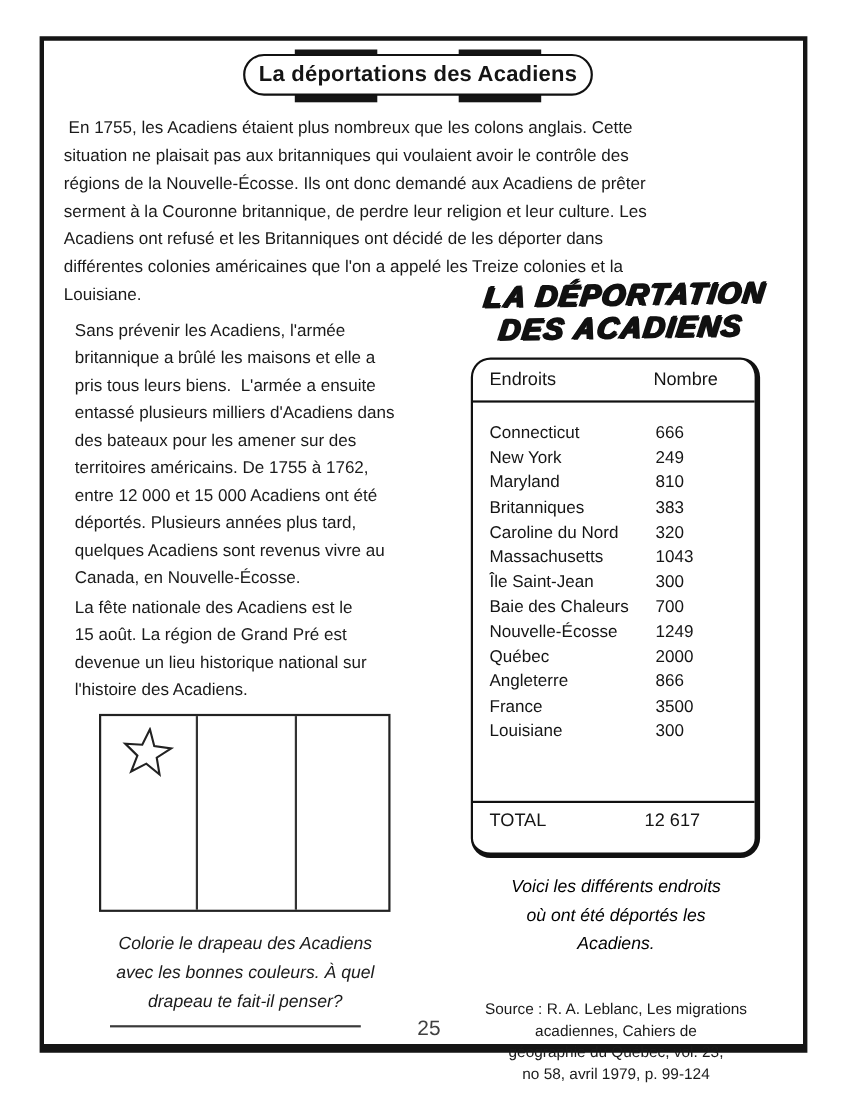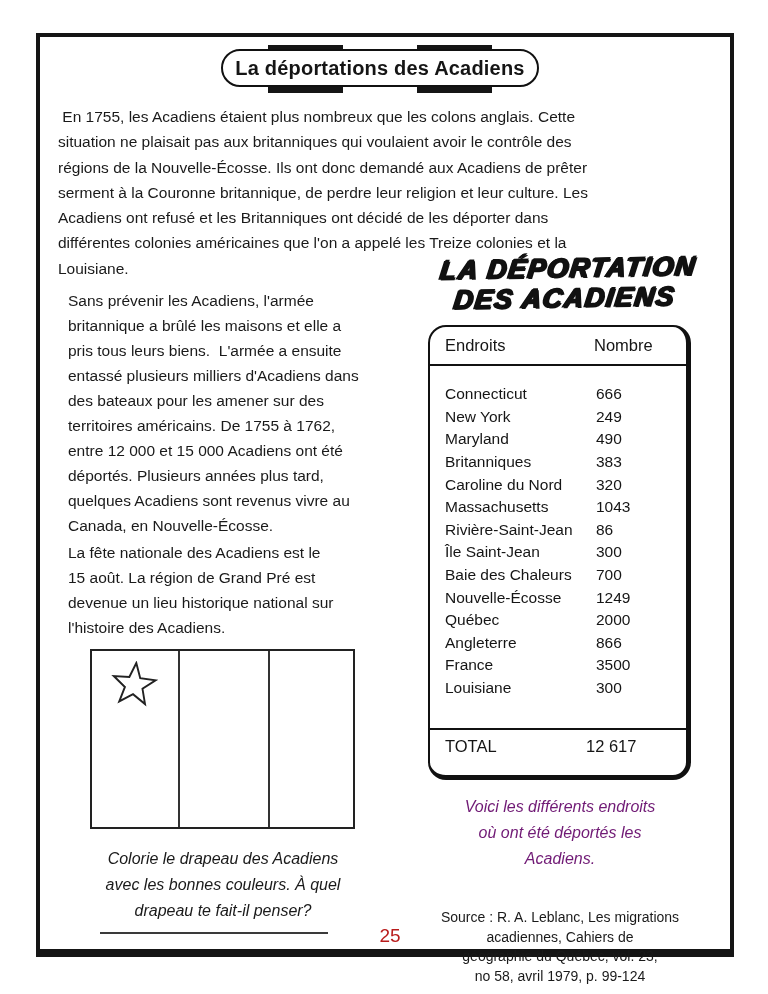--- a/index.html
+++ b/index.html
@@ -38,21 +38,21 @@
   }
   .flag .divider { position:absolute; top:0; width:2px; height:100%; background:#333; }
   .div-1 { left:86px; } .div-2 { left:176px; }
   .flag svg { position:absolute; left:18px; top:10px; transform:rotate(6deg); }
   .flag-caption {
     position:absolute; left:78px; top:846px; width:290px;
     text-align:center; font-style:italic; font-size:16px; line-height:26px;
     white-space:pre-wrap; color:#1a1a1a;
   }
   .answer-line { position:absolute; left:100px; top:932px; width:228px; border-top:2px solid #3a3a3a; }
-  .page-number { position:absolute; left:348px; top:925px; width:84px; text-align:center; font-size:19px; color:#b91c1c; }
+  .page-number { position:absolute; left:348px; top:925px; width:84px; text-align:center; font-size:19px; color:#404040; }
   
   .graffiti {
     position:absolute; left:430px; top:253px; width:272px; text-align:center;
     font-weight:900; font-style:italic; font-size:27px; line-height:30px;
     letter-spacing:1.5px; transform:skewX(-8deg) rotate(-1deg);
     text-shadow:1.6px 1.2px 0 #111, -0.8px 0.6px 0 #111, 0.8px -0.6px 0 #111;
     color:#111;
   }
   .data-table {
     position:absolute; left:428px; top:325px; width:263px; height:455px;
@@ -66,21 +66,21 @@
   .sep-1 { top:37px; } .sep-2 { top:401px; }
   .tbl-rows { position:absolute; top:56px; left:15px; right:12px; }
   .tbl-row { display:flex; height:22.6px; align-items:center; font-size:15.5px; }
   .tbl-row .place { flex:1; }
   .tbl-row .num { width:78px; }
   .tbl-total { position:absolute; top:410px; left:15px; right:12px; display:flex; font-size:16.5px; }
   .tbl-total .t-label { flex:1; }
   .tbl-total .t-value { width:88px; }
   .table-caption {
     position:absolute; left:425px; top:794px; width:270px; text-align:center;
-    font-style:italic; font-size:16px; line-height:26px; white-space:pre-wrap; color:#701a75;
+    font-style:italic; font-size:16px; line-height:26px; white-space:pre-wrap; color:#000000;
   }
   .source {
     position:absolute; left:420px; top:908px; width:280px; text-align:center;
     font-size:14px; line-height:19.5px; white-space:pre-wrap; color:#1a1a1a;
   }
 </style>
 </head>
 <body>
 
 <div class="page">
@@ -149,43 +149,39 @@
     <span class="num">666</span>
   </div>
 
   <div class="tbl-row">
     <span class="place">New York</span>
     <span class="num">249</span>
   </div>
 
   <div class="tbl-row">
     <span class="place">Maryland</span>
-    <span class="num">490</span>
+    <span class="num">810</span>
   </div>
 
   <div class="tbl-row">
     <span class="place">Britanniques</span>
     <span class="num">383</span>
   </div>
 
   <div class="tbl-row">
     <span class="place">Caroline du Nord</span>
     <span class="num">320</span>
   </div>
 
 
   <div class="tbl-row">
     <span class="place">Massachusetts</span>
     <span class="num">1043</span>
   </div>
 
-  <div class="tbl-row">
-    <span class="place">Rivière-Saint-Jean</span>
-    <span class="num">86</span>
-  </div>
 
   <div class="tbl-row">
     <span class="place">Île Saint-Jean</span>
     <span class="num">300</span>
   </div>
 
   <div class="tbl-row">
     <span class="place">Baie des Chaleurs</span>
     <span class="num">700</span>
   </div>

